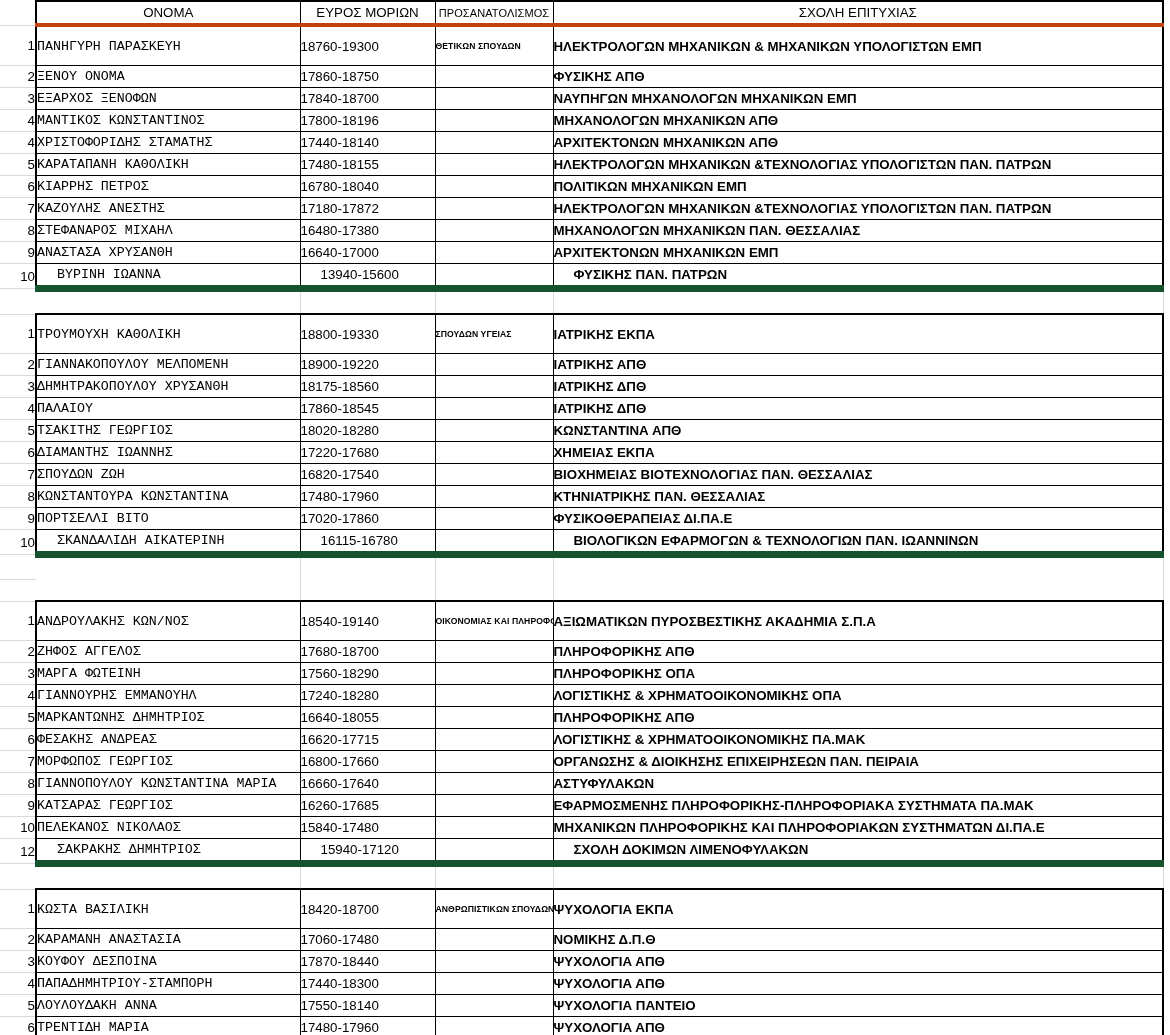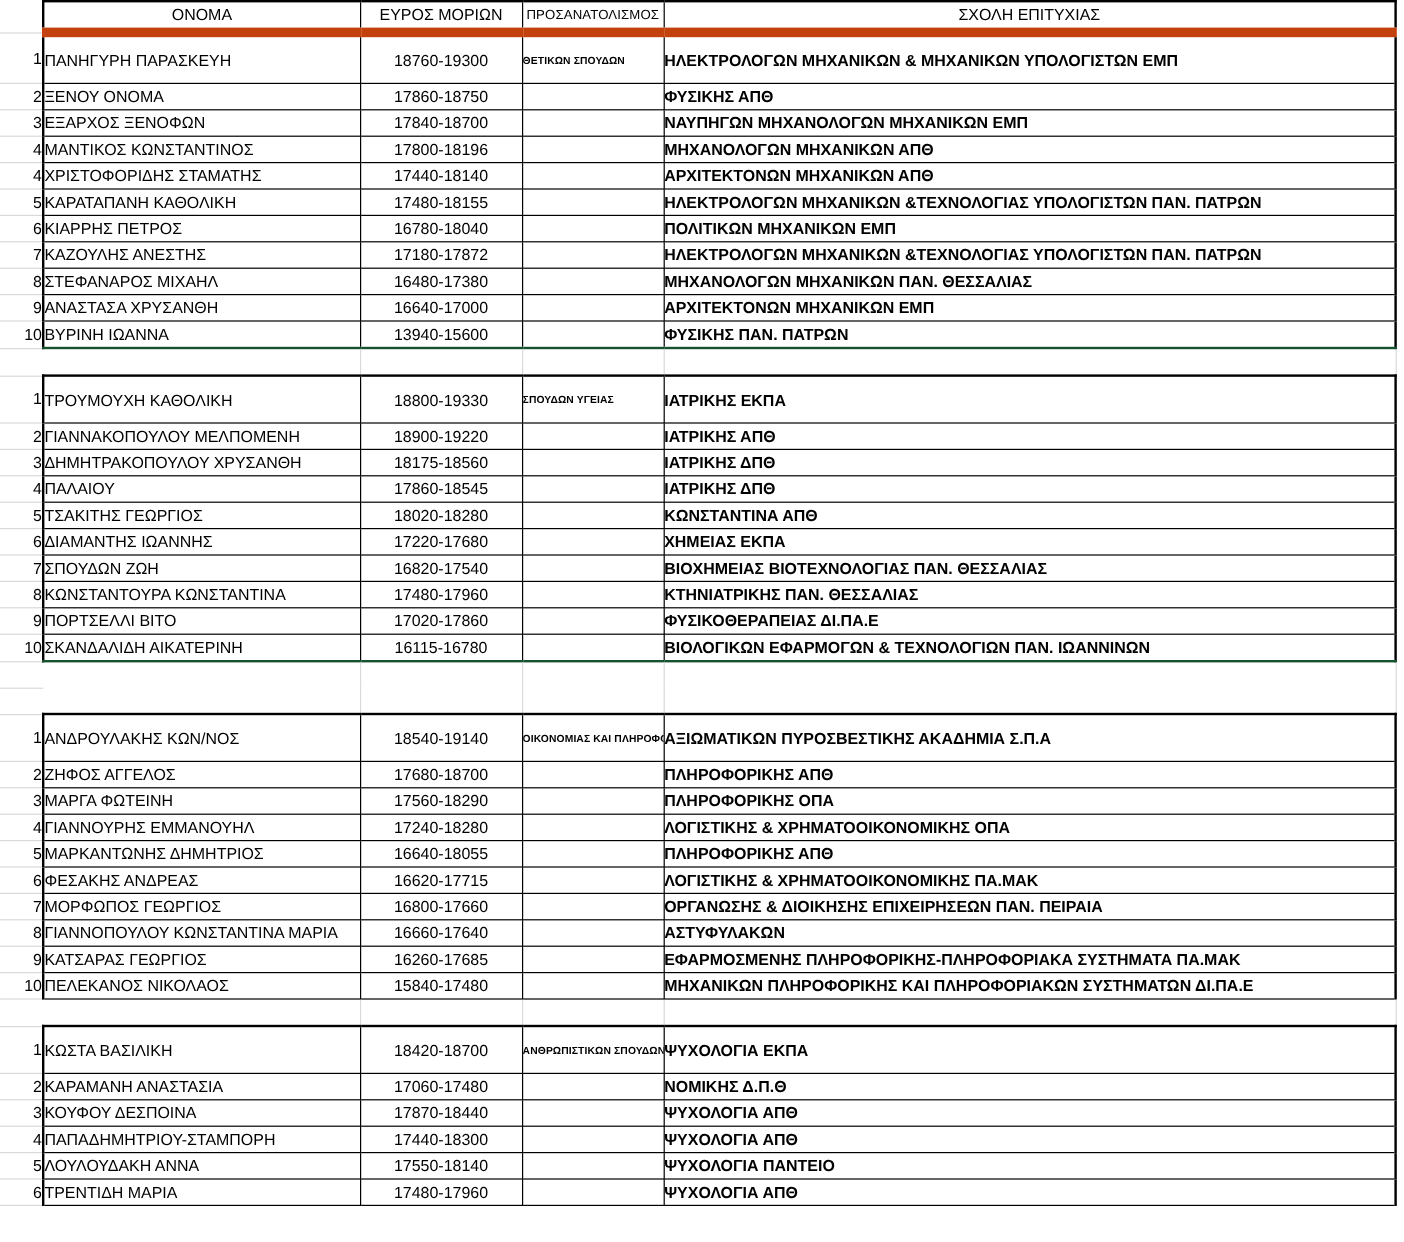--- a/index.html
+++ b/index.html
@@ -56,22 +56,22 @@
   }
   td.gutter-blank {
     border-bottom: 1px solid #d9d9d9;
   }
 
   
   td.cell {
     border: 1px solid #000000;
     padding: 0 2px 0 3px;
   }
-  td.cell-name   { text-align: left;   padding-left: 4px; }
-  td.cell-score  { text-align: center; }
+  td.cell-name   { text-align: left;   padding-left: 4px; font-family: Liberation Mono, monospace; }
+  td.cell-score  { }
   td.cell-orient {
     text-align: left;
     font-size: 8.6px;
     font-weight: bold;
     letter-spacing: 0.1px;
     padding-left: 4px;
     line-height: 1.25;
     white-space: normal;
   }
   td.cell-school { text-align: left; padding-left: 4px; font-weight: bold; }
@@ -96,26 +96,26 @@
   
   tr.spacer td { height: 21px; border: none; }
   tr.spacer td.gutter-blank { border-bottom: 1px solid #d9d9d9; }
   tr.spacer td.sp-name  { border-right: 1px solid #d9d9d9; }
   tr.spacer td.sp-score { border-right: 1px solid #d9d9d9; }
   tr.spacer td.sp-orient{ border-right: 1px solid #d9d9d9; }
   tr.spacer td.sp-school{ border-right: 1px solid #d9d9d9; }
 
   
   tr.block-first td.cell { border-top: 2px solid #000; }
-  tr.block-last  td.cell { border-bottom: 2px solid #14532d; }
+  tr.block-last  td.cell { border-bottom: 7px solid #14532d; padding-left: 20px; }
   td.cell.edge-left  { border-left: 2px solid #000; }
   td.cell.edge-right { border-right: 2px solid #000; }
   td.hdr.edge-left   { border-left: 2px solid #000; }
   td.hdr.edge-right  { border-right: 2px solid #000; }
-  td.hdr { border-top: 2px solid #000; border-bottom: 8px solid #c2410c; }
+  td.hdr { border-top: 2px solid #000; border-bottom: 4px solid #c2410c; }
 
   td.tailcell { border: none; }
 </style>
 </head>
 <body>
 
 <div id="sheet">
   <table class="grid">
     <colgroup>
       <col class="c-num">
@@ -399,20 +399,28 @@
           <td class="tailcell"></td>
         </tr>
         <tr class="">
           <td class="gutter">10</td>
           <td class="cell cell-name edge-left">ΠΕΛΕΚΑΝΟΣ ΝΙΚΟΛΑΟΣ</td>
           <td class="cell cell-score">15840-17480</td>
           <td class="cell cell-orient"></td>
           <td class="cell cell-school edge-right">ΜΗΧΑΝΙΚΩΝ ΠΛΗΡΟΦΟΡΙΚΗΣ ΚΑΙ ΠΛΗΡΟΦΟΡΙΑΚΩΝ ΣΥΣΤΗΜΑΤΩΝ ΔΙ.ΠΑ.Ε</td>
           <td class="tailcell"></td>
         </tr>
+        <tr class="block-last">
+          <td class="gutter">12</td>
+          <td class="cell cell-name edge-left">ΣΑΚΡΑΚΗΣ ΔΗΜΗΤΡΙΟΣ</td>
+          <td class="cell cell-score">15940-17120</td>
+          <td class="cell cell-orient"></td>
+          <td class="cell cell-school edge-right">ΣΧΟΛΗ ΔΟΚΙΜΩΝ ΛΙΜΕΝΟΦΥΛΑΚΩΝ</td>
+          <td class="tailcell"></td>
+        </tr>
         <tr class="spacer">
           <td class="gutter-blank"></td>
           <td class="sp-name"></td>
           <td class="sp-score"></td>
           <td class="sp-orient"></td>
           <td class="sp-school"></td>
           <td class="tailcell"></td>
         </tr>
         <tr class="block-first">
           <td class="gutter">1</td>

